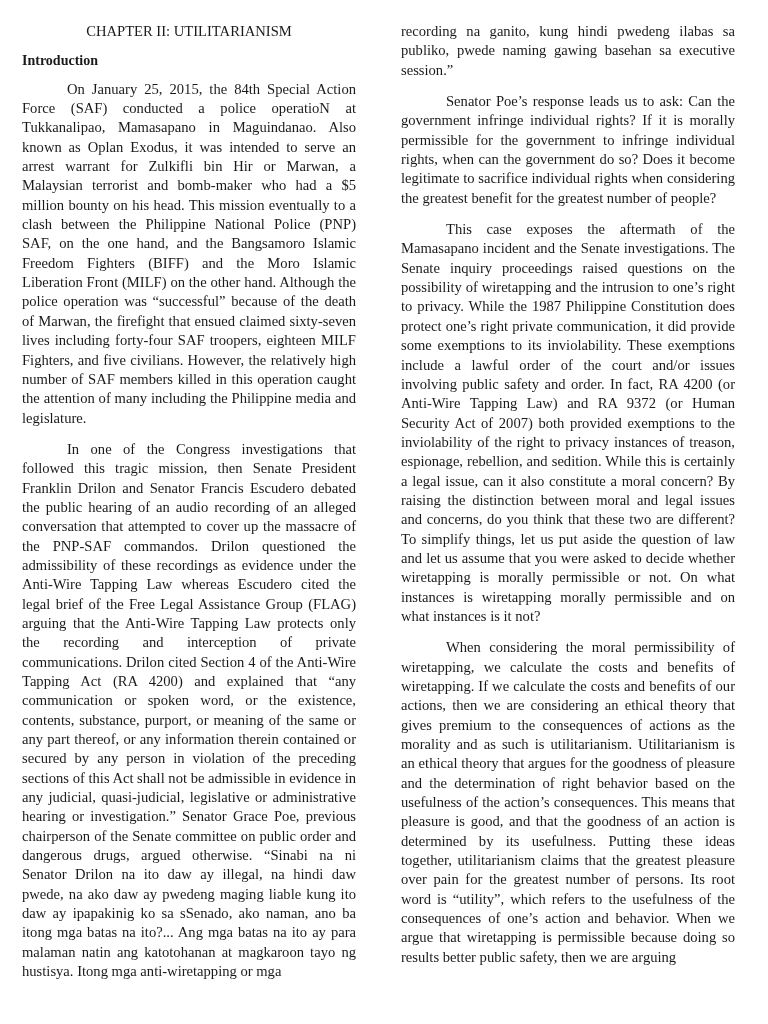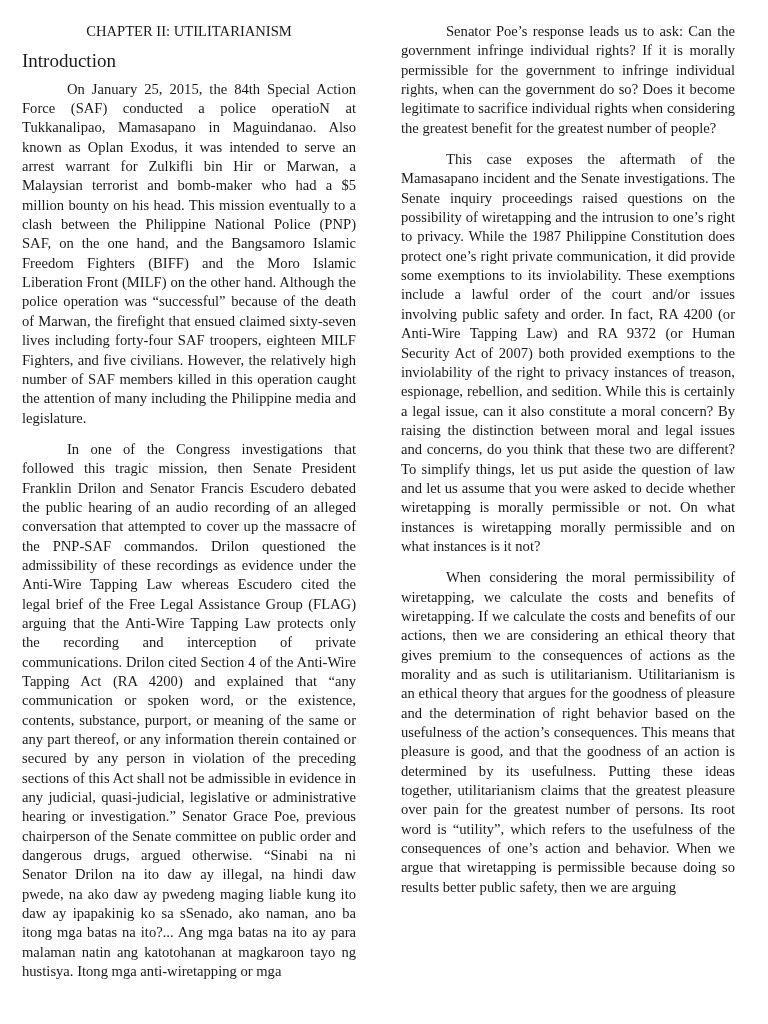--- a/index.html
+++ b/index.html
@@ -14,34 +14,35 @@
     font-size: 14.6px; line-height: 19.35px;
     text-align: justify; hyphens: none;
   }
   .col-left { left: 22px; width: 334px; }
   .col-right { left: 401px; width: 334px; }
   .chapter-title {
     text-align: center; margin: 0 0 10px 0;
     font-size: 14.6px; font-weight: normal; line-height: 19.35px;
   }
   .section-heading {
-    margin: 8px 0 9px 0; font-size: 19px; font-weight: normal; line-height: 19.35px;
+    margin: 8px 0 9px 0; font-size: 14px; font-weight: bold; line-height: 19.35px;
   }
   p { margin: 0 0 12px 0; text-indent: 45px; }
   p.cont { text-indent: 0; }
 </style>
 </head>
 <body>
 
 <div class="page">
   <div class="col col-left">
     <h1 class="chapter-title">CHAPTER II: UTILITARIANISM</h1>
     <h2 class="section-heading">Introduction</h2>
     <p>On January 25, 2015, the 84th Special Action Force (SAF) conducted a police operatioN at Tukkanalipao, Mamasapano in Maguindanao. Also known as Oplan Exodus, it was intended to serve an arrest warrant for Zulkifli bin Hir or Marwan, a Malaysian terrorist and bomb-maker who had a $5 million bounty on his head. This mission eventually to a clash between the Philippine National Police (PNP) SAF, on the one hand, and the Bangsamoro Islamic Freedom Fighters (BIFF) and the Moro Islamic Liberation Front (MILF) on the other hand. Although the police operation was “successful” because of the death of Marwan, the firefight that ensued claimed sixty-seven lives including forty-four SAF troopers, eighteen MILF Fighters, and five civilians. However, the relatively high number of SAF members killed in this operation caught the attention of many including the Philippine media and legislature.</p>
     <p>In one of the Congress investigations that followed this tragic mission, then Senate President Franklin Drilon and Senator Francis Escudero debated the public hearing of an audio recording of an alleged conversation that attempted to cover up the massacre of the PNP-SAF commandos. Drilon questioned the admissibility of these recordings as evidence under the Anti-Wire Tapping Law whereas Escudero cited the legal brief of the Free Legal Assistance Group (FLAG) arguing that the Anti-Wire Tapping  Law protects only the recording and  interception of private communications. Drilon cited Section 4 of the Anti-Wire Tapping Act (RA 4200) and explained that “any communication or spoken word, or the existence, contents, substance, purport, or meaning of the same or any part thereof, or any information therein contained or secured by any person in violation of the preceding sections of this Act shall not be admissible in evidence in any judicial, quasi-judicial, legislative or administrative hearing or investigation.” Senator Grace Poe, previous chairperson of the Senate committee on public order and dangerous drugs, argued otherwise. “Sinabi na ni Senator Drilon na ito daw ay illegal, na hindi daw pwede, na ako daw ay pwedeng maging liable kung ito daw ay ipapakinig ko sa sSenado, ako naman, ano ba itong mga batas na ito?... Ang mga batas na ito ay para malaman natin ang katotohanan at magkaroon tayo ng hustisya. Itong mga anti-wiretapping or mga</p>
   </div>
 
   <div class="col col-right">
+    <p class="cont">recording na ganito, kung hindi pwedeng ilabas sa publiko, pwede naming gawing basehan sa executive session.”</p>
     <p>Senator Poe’s response leads us to ask: Can the government infringe individual rights? If it is morally permissible for the government to infringe individual rights, when can the government do so? Does it become legitimate to sacrifice individual rights when considering the greatest benefit for the greatest number of people?</p>
     <p>This case exposes the aftermath of the Mamasapano incident and the Senate investigations. The Senate inquiry proceedings raised questions on the possibility of wiretapping and the intrusion to one’s right to privacy. While the 1987 Philippine Constitution does protect one’s right private communication, it did provide some exemptions to its inviolability. These exemptions include a lawful order of the court and/or issues involving public safety and order. In fact, RA 4200 (or Anti-Wire Tapping Law) and RA 9372 (or Human Security Act of 2007) both provided exemptions to the inviolability of the right to privacy instances of treason, espionage, rebellion, and sedition. While this is certainly a legal issue, can it also constitute a moral concern? By raising the distinction between moral and legal issues and concerns, do you think that these two are different? To simplify things, let us put aside the question of law and let us assume that you were asked to decide whether wiretapping is morally permissible or not. On what instances is wiretapping morally permissible and on what instances is it not?</p>
     <p>When considering the moral permissibility of wiretapping, we calculate the costs and benefits of wiretapping. If we calculate the costs and benefits of our actions, then we are considering an ethical theory that gives premium to the consequences of actions as the morality and as such is utilitarianism. Utilitarianism is an ethical theory that argues for the goodness of pleasure and the determination of right behavior based on the usefulness of the action’s consequences. This means that pleasure is good, and that the goodness of an action is determined by its usefulness. Putting these ideas together, utilitarianism claims that the greatest pleasure over pain for the greatest number of persons. Its root word is “utility”, which refers to the usefulness of the consequences of one’s action and behavior. When we argue that wiretapping is permissible because doing so results better public safety, then we are arguing</p>
   </div>
 </div>
 
 </body></html>

